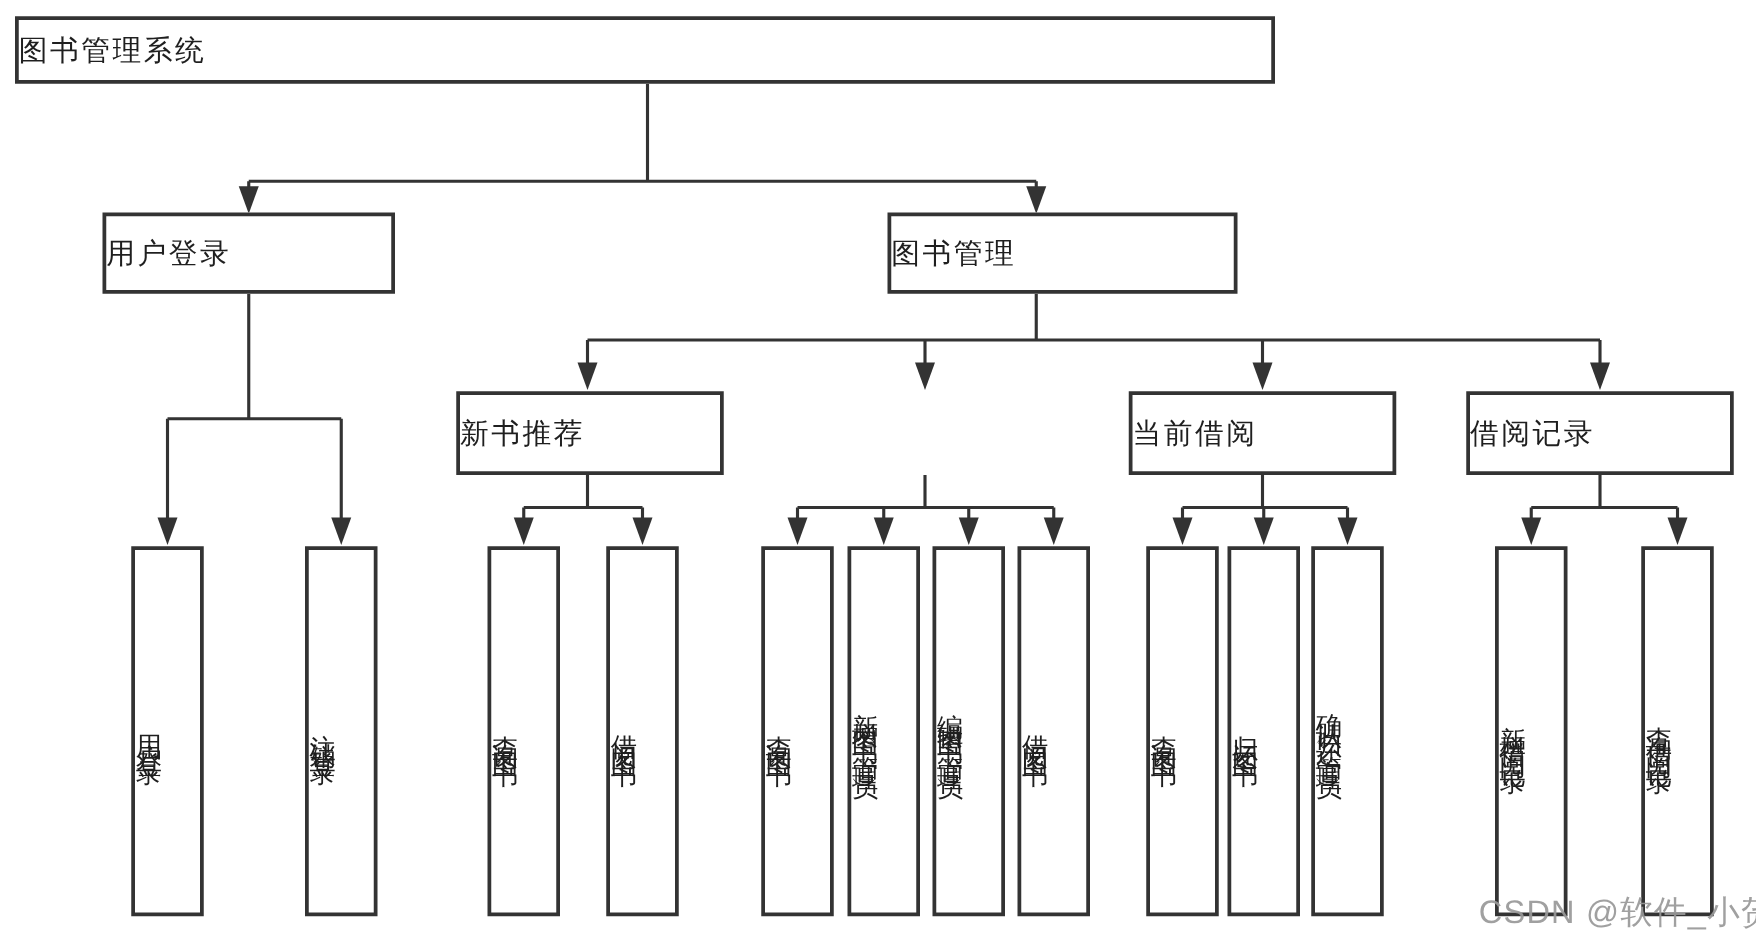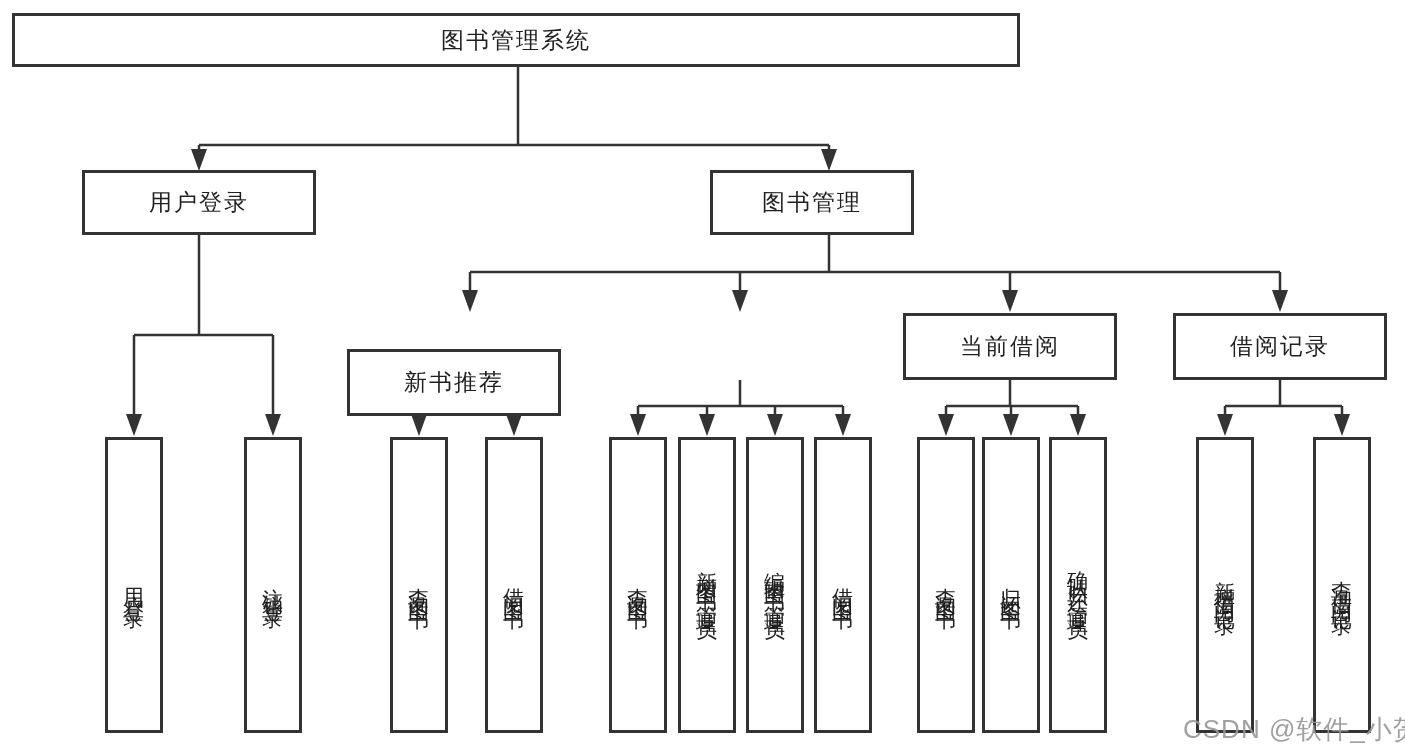--- a/index.html
+++ b/index.html
@@ -21,40 +21,40 @@
     top: 0;
     pointer-events: none;
   }
   .box {
     position: absolute;
     box-sizing: border-box;
     border: 3px solid #333333;
     background: #ffffff;
     display: flex;
     align-items: center;
-    justify-content: center;
+    justify-content: flex-start;
     color: #1f1f1f;
   }
   .hlabel {
     font-size: 23px;
     letter-spacing: 2px;
     white-space: nowrap;
   }
   .vlabel {
     writing-mode: vertical-rl;
     font-size: 21px;
     letter-spacing: 7px;
     line-height: 1;
     white-space: nowrap;
   }
   .root-box   { left: 12px;  top: 13px;  width: 1008px; height: 54px; }
   .l1-a       { left: 82px;  top: 170px; width: 234px;  height: 65px; }
-  .l1-b       { left: 710px; top: 170px; width: 204px;  height: 65px; }
+  .l1-b       { left: 710px; top: 170px; width: 280px;  height: 65px; }
   .l2         { top: 313px; height: 67px; width: 214px; }
-  .l2-a { left: 347px; margin-top: 36px; }
+  .l2-a { left: 365px; }
   .l2-b { left: 633px; }
   .l2-c { left: 903px; }
   .l2-d { left: 1173px; }
   .leaf       { top: 437px; height: 296px; width: 58px; }
   .lf-1  { left: 105px; }
   .lf-2  { left: 244px; }
   .lf-3  { left: 390px; }
   .lf-4  { left: 485px; }
   .lf-5  { left: 609px; }
   .lf-6  { left: 678px; }

